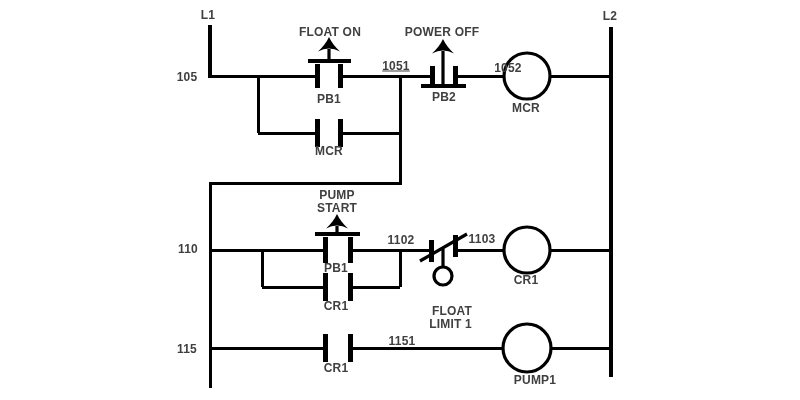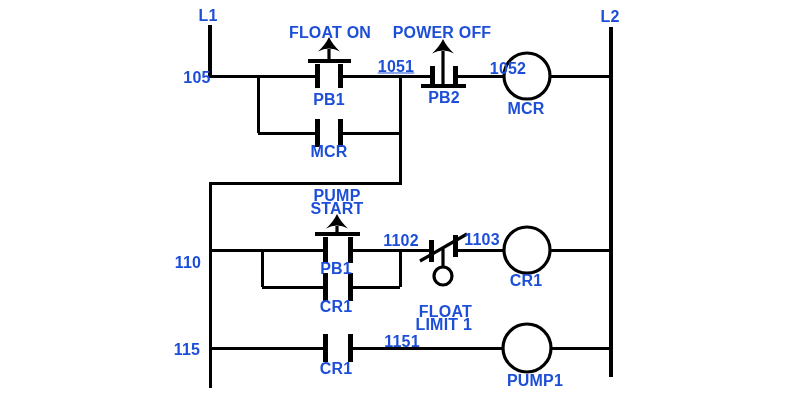--- a/index.html
+++ b/index.html
@@ -8,23 +8,23 @@
     width:800px;height:400px;
     background:#ffffff;
     overflow:hidden;
     font-family:"Liberation Sans",sans-serif;
   }
   .stage svg{position:absolute;left:0;top:0;}
   .lbl{
     position:absolute;
     transform:translate(-50%,-50%);
     font-weight:bold;
-    font-size:16px;
+    font-size:12px;
     line-height:13px;
-    color:#1d4ed8;
+    color:#404040;
     white-space:nowrap;
     letter-spacing:.2px;
     text-align:center;
   }
   .lbl.wrap{white-space:normal;}
   .wire{stroke:#000;stroke-width:3;fill:none;shape-rendering:crispEdges;}
   .rail{stroke:#000;stroke-width:3.4;fill:none;shape-rendering:crispEdges;}
   .bar{stroke:#000;stroke-width:5;fill:none;shape-rendering:crispEdges;}
   .plate{stroke:#000;stroke-width:4;fill:none;shape-rendering:crispEdges;}
   .stem{stroke:#000;stroke-width:3.2;fill:none;}
@@ -91,22 +91,22 @@
     <g>
       <path class="wire" d="M210 348 H325 M350 348 H503 M551 348 H611"></path>
       <path class="bar" d="M325 334 V362 M350 334 V362"></path>
       <circle class="coil" cx="527" cy="348" r="24"></circle>
     </g>
   </svg>
 
   <div class="lbl" style="left:208px;top:15px;">L1</div>
   <div class="lbl" style="left:610px;top:16px;">L2</div>
 
-  <div class="lbl" style="left:197px;top:77px;">105</div>
-  <div class="lbl" style="left:188px;top:249px;margin-top:13px;">110</div>
+  <div class="lbl" style="left:187px;top:77px;">105</div>
+  <div class="lbl" style="left:188px;top:249px;">110</div>
   <div class="lbl" style="left:187px;top:349px;">115</div>
 
   <div class="lbl" style="left:330px;top:32px;">FLOAT ON</div>
   <div class="lbl" style="left:442px;top:32px;">POWER OFF</div>
   <div class="lbl" style="left:396px;top:66px;text-decoration:underline;">1051</div>
   <div class="lbl" style="left:480px;top:68px;margin-left:28px;">1052</div>
   <div class="lbl" style="left:329px;top:99px;">PB1</div>
   <div class="lbl" style="left:444px;top:97px;">PB2</div>
   <div class="lbl" style="left:526px;top:108px;">MCR</div>
   <div class="lbl" style="left:329px;top:151px;">MCR</div>

